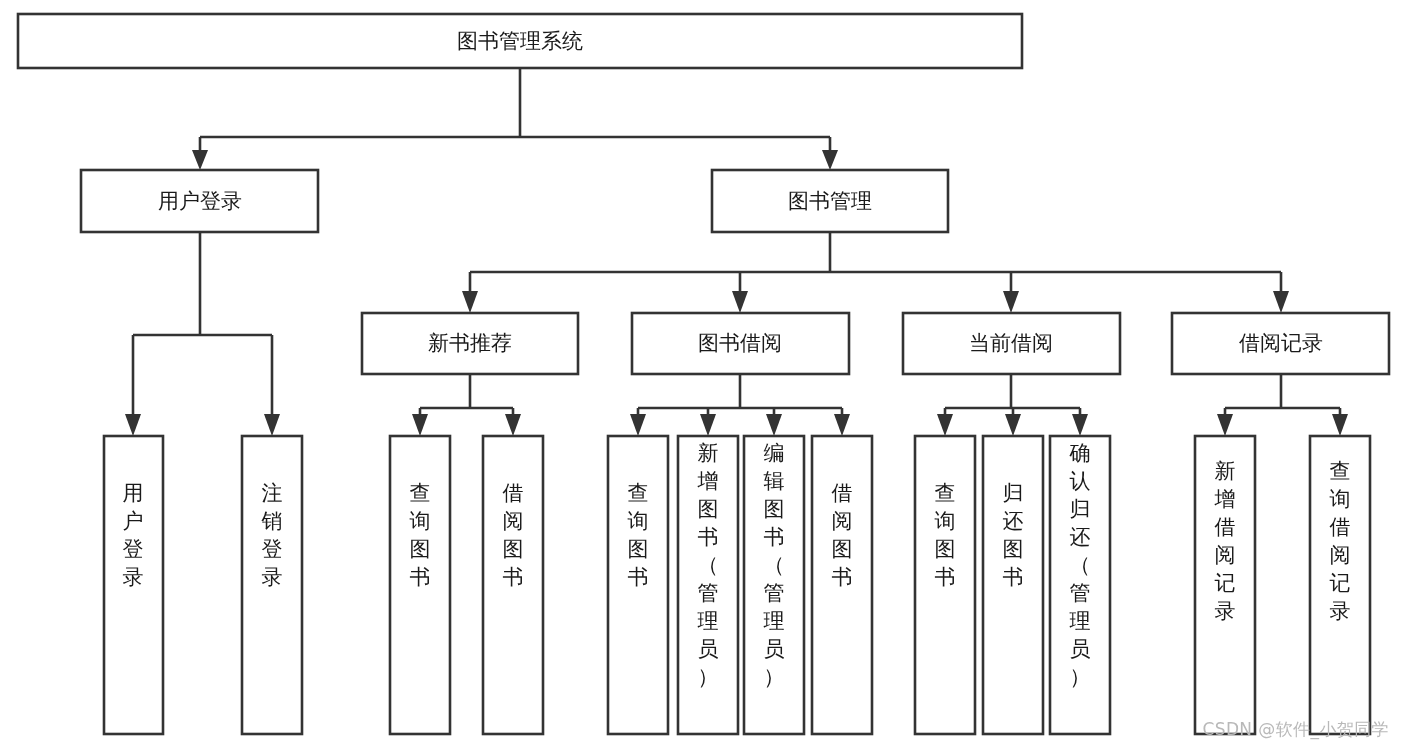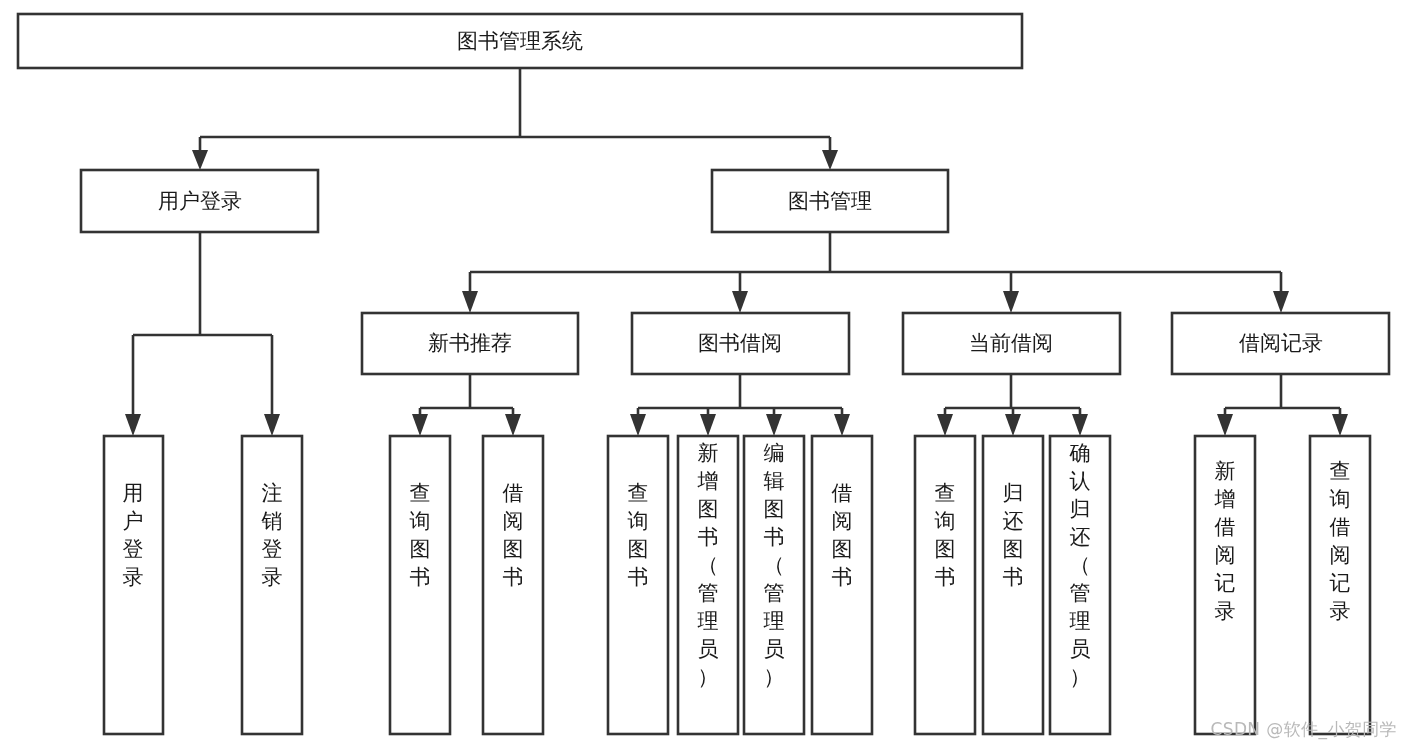--- a/index.html
+++ b/index.html
@@ -49,21 +49,21 @@
     dominant-baseline: middle;
   }
   .node-label-v {
     font-family: "DejaVu Sans", "Liberation Sans", sans-serif;
     font-size: 21px;
     fill: #1a1a1a;
     text-anchor: middle;
   }
   .watermark {
     position: absolute;
-    right: 0;
+    right: 8px;
     bottom: 6px;
     font-family: "DejaVu Sans", "Liberation Sans", sans-serif;
     font-size: 17px;
     color: #b9b9b9;
     white-space: nowrap;
     letter-spacing: 0.4px;
   }
 </style>
 </head>
 <body>

